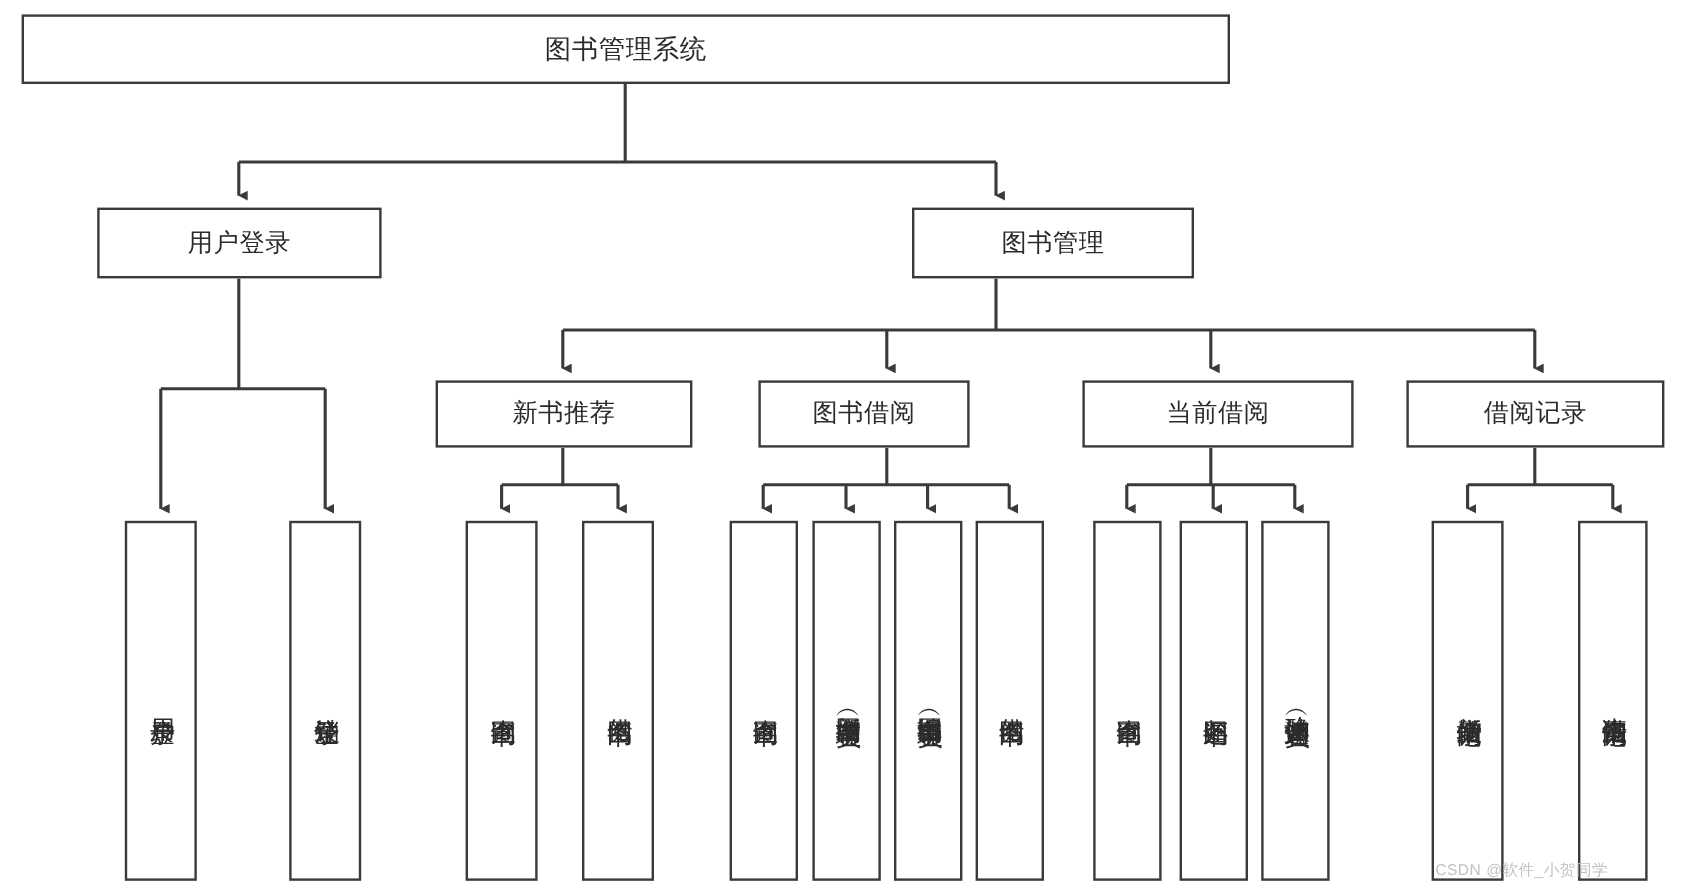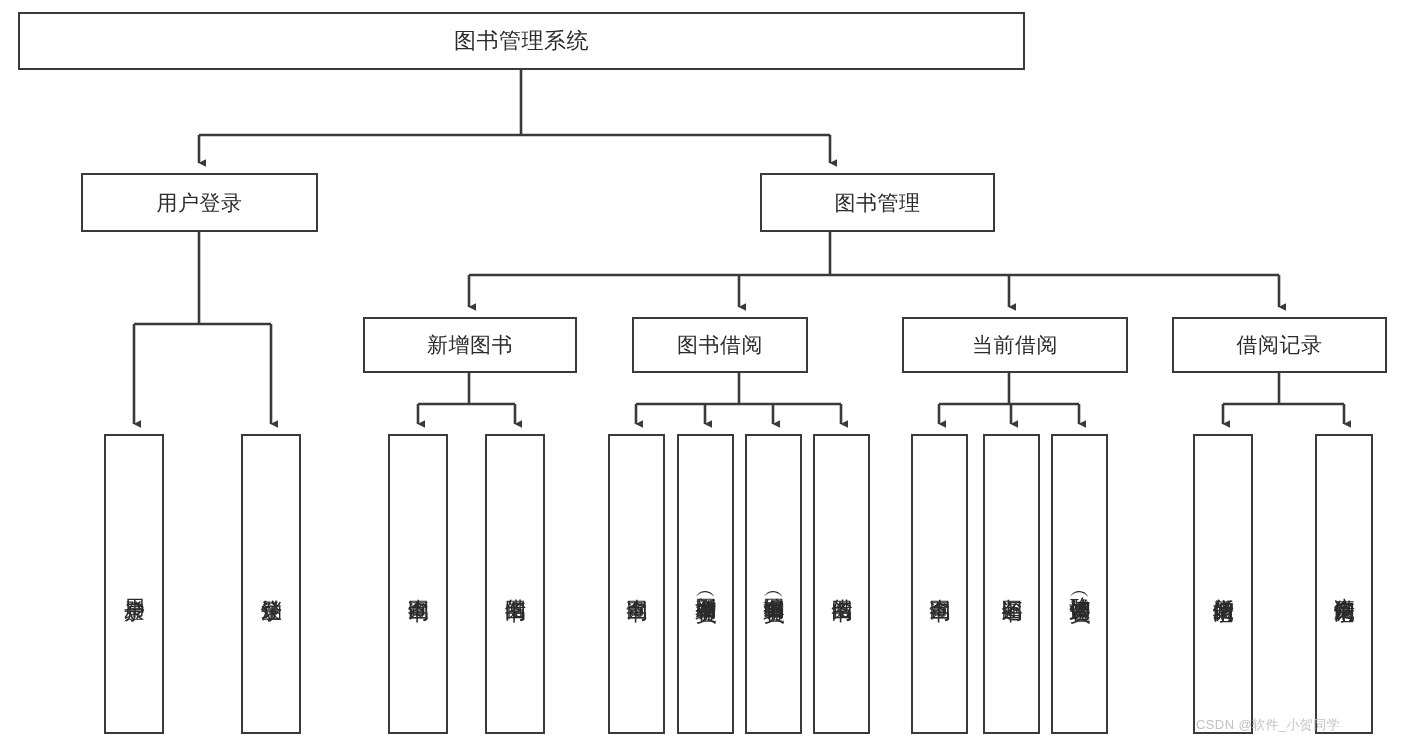--- a/index.html
+++ b/index.html
@@ -132,21 +132,21 @@
 
   <div class="node-box level1" style="left:81px; top:173px; width:237px; height:59px;">
     <span class="node-label-h">用户登录</span>
   </div>
 
   <div class="node-box level1" style="left:712px; top:173px; width:235px; height:59px;margin-left:48px;">
     <span class="node-label-h">图书管理</span>
   </div>
 
   <div class="node-box level2" style="left:363px; top:317px; width:214px; height:56px;">
-    <span class="node-label-h">新增图书</span>
+    <span class="node-label-h">新书推荐</span>
   </div>
 
   <div class="node-box level2" style="left:632px; top:317px; width:176px; height:56px;">
     <span class="node-label-h">图书借阅</span>
   </div>
 
   <div class="node-box level2" style="left:902px; top:317px; width:226px; height:56px;">
     <span class="node-label-h">当前借阅</span>
   </div>
 

